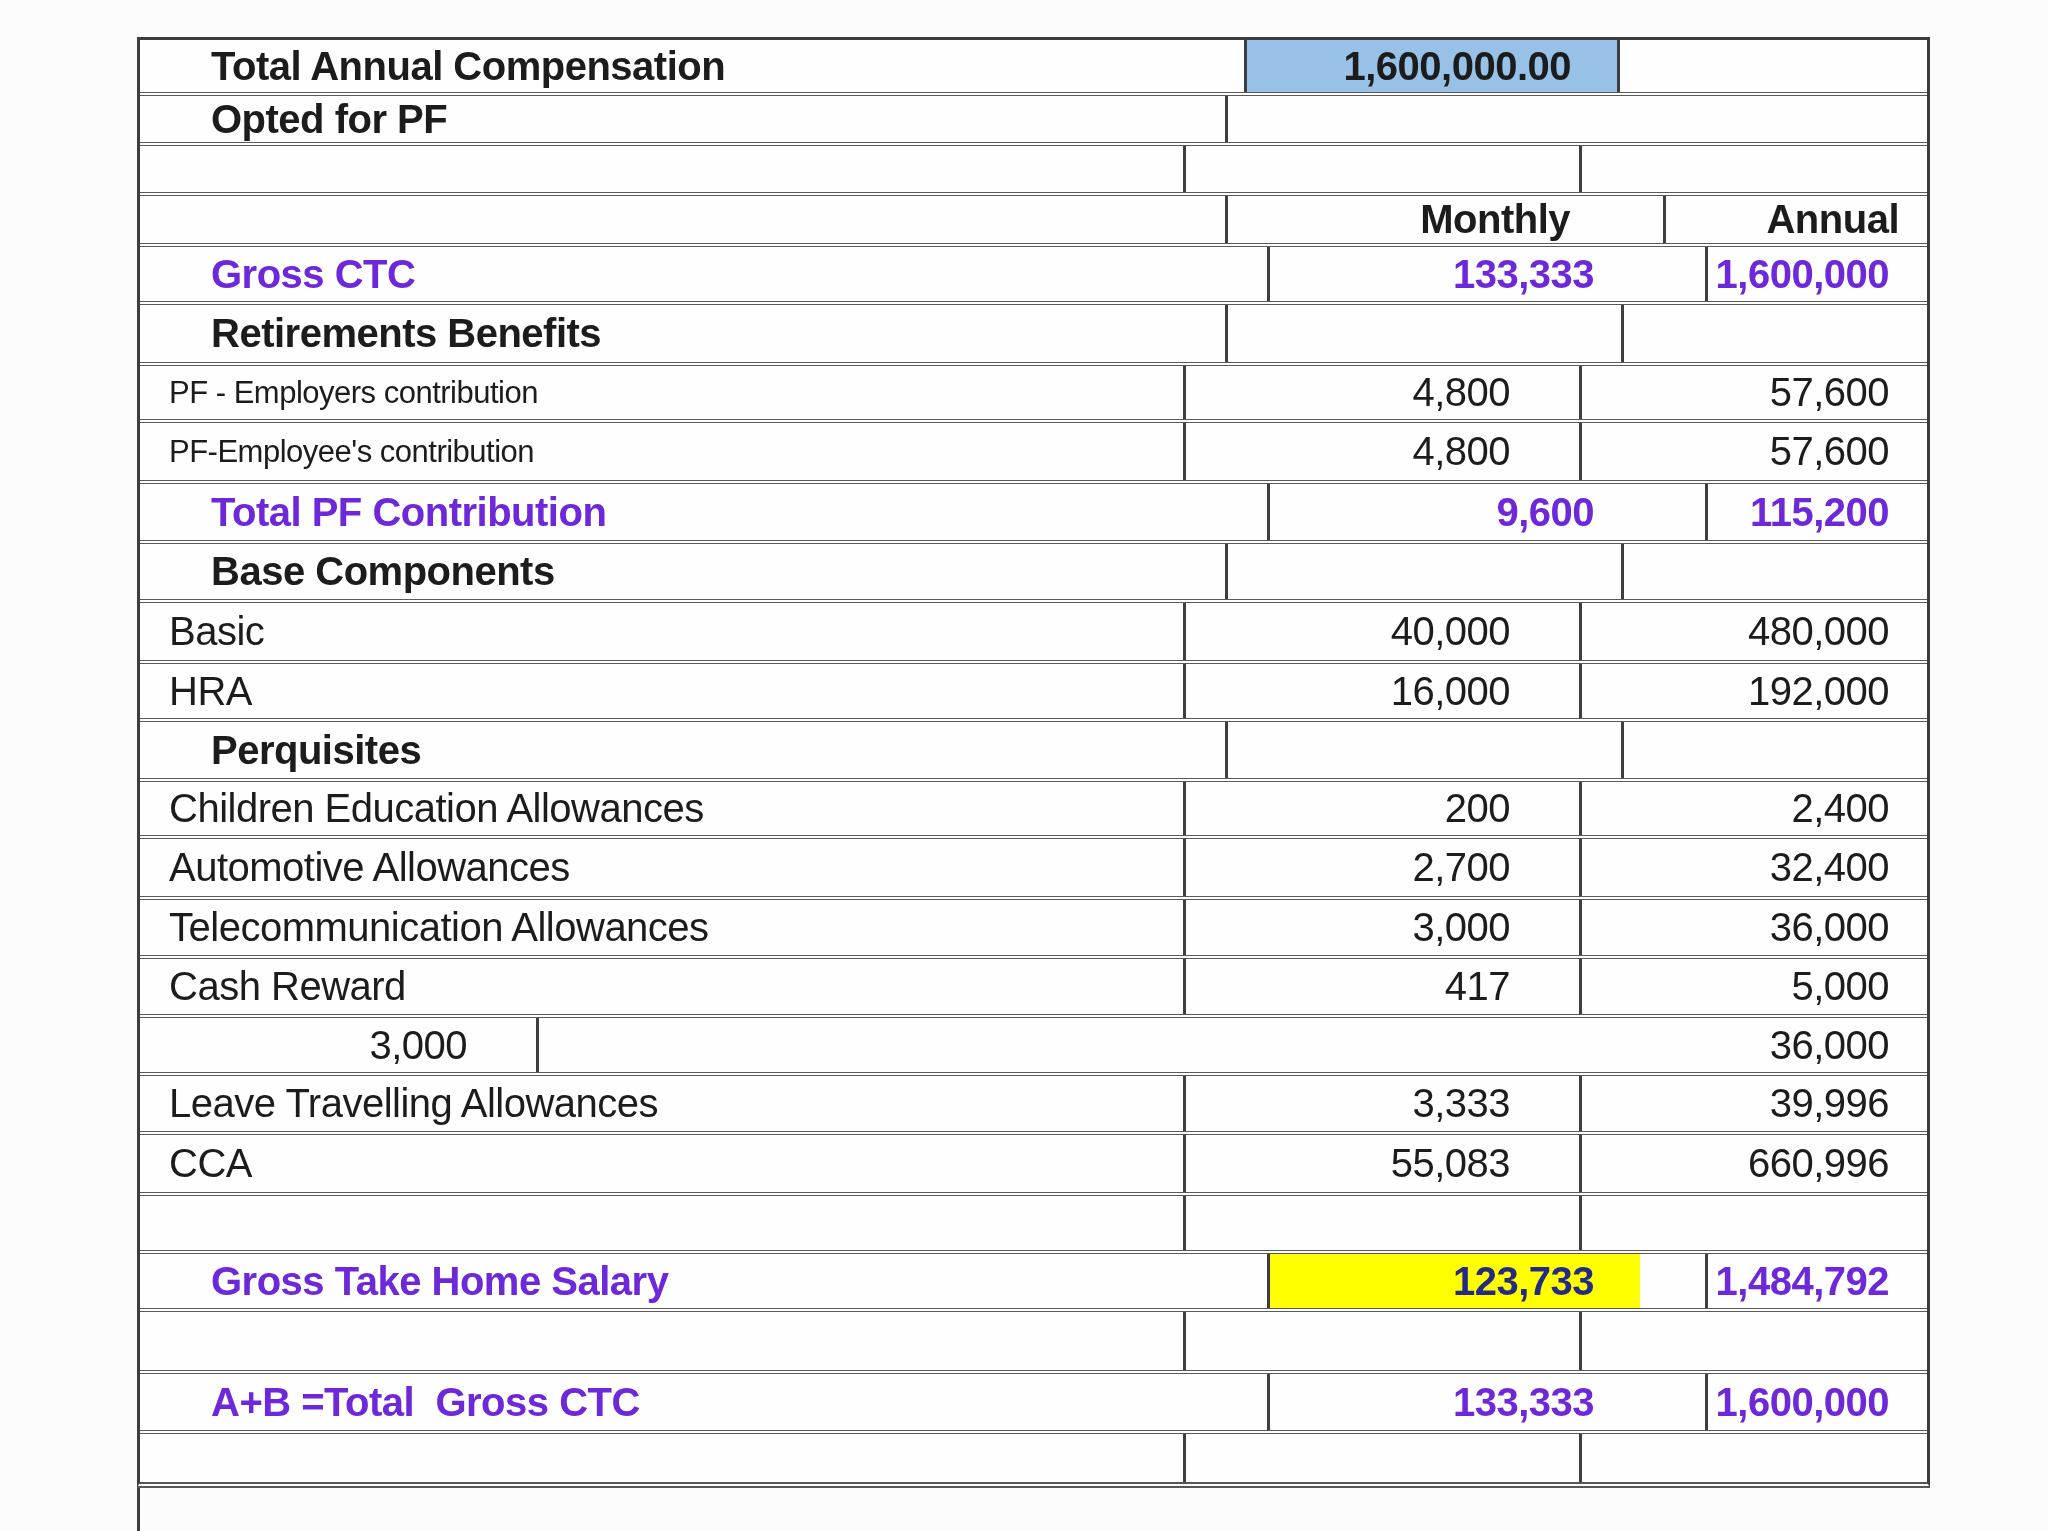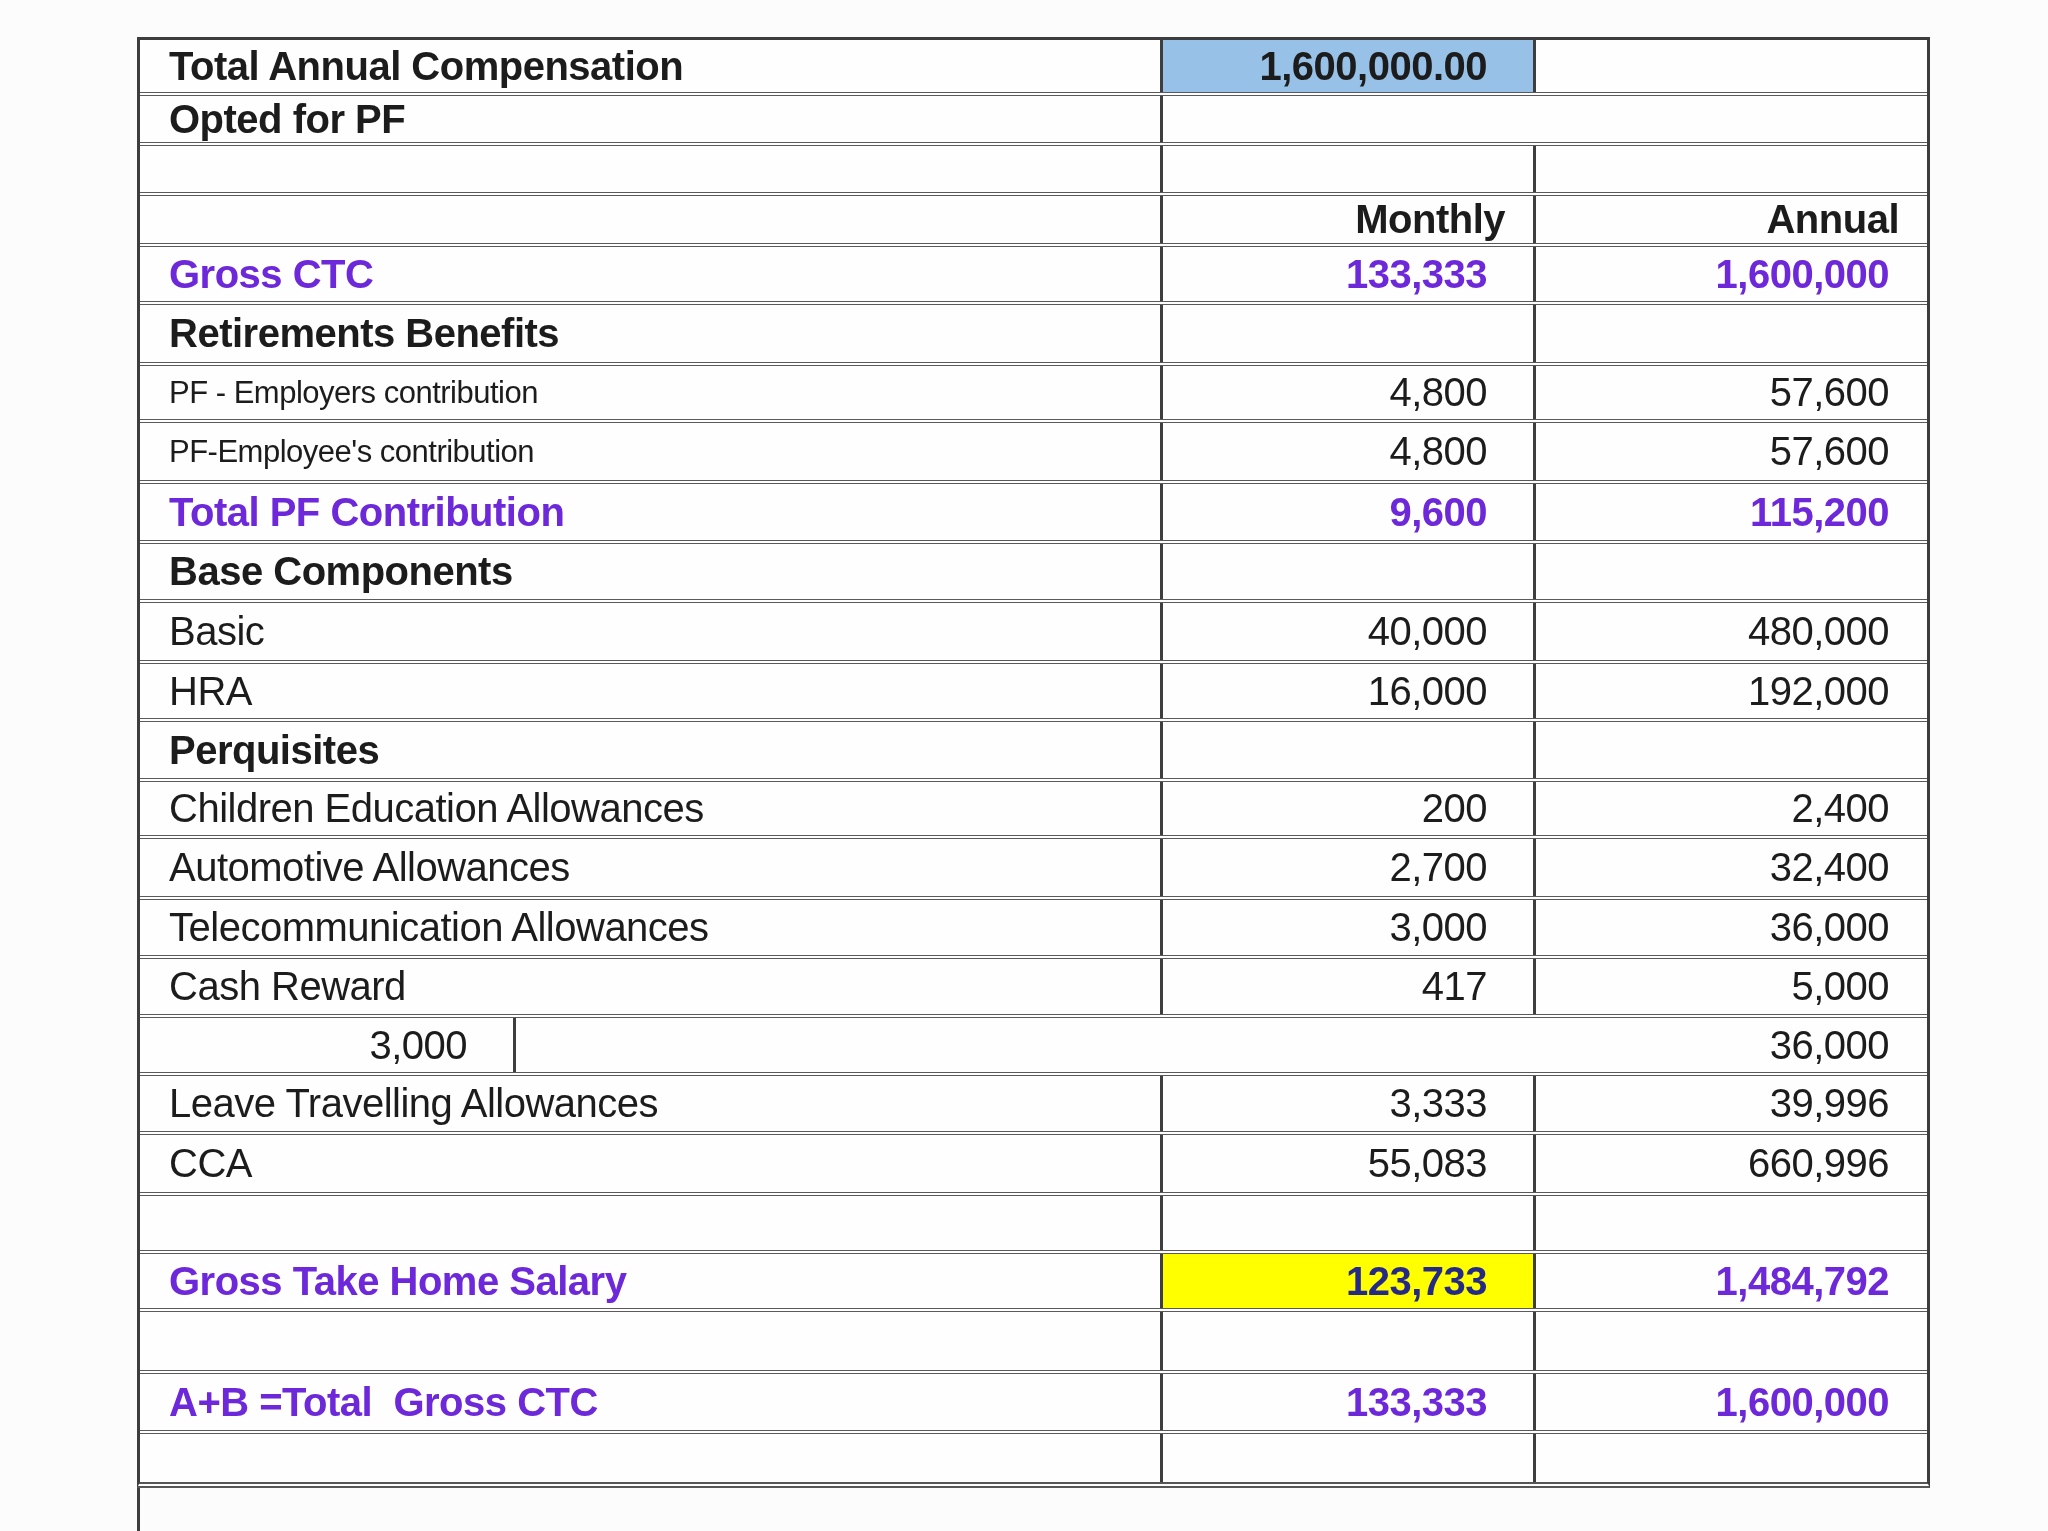--- a/index.html
+++ b/index.html
@@ -9,31 +9,31 @@
     background:#fcfcfc; overflow:hidden;
   }
   .sheet {
     position:absolute; left:137px; top:37px; width:1793px;
     box-sizing:border-box;
     border:3px solid #3d3d3d;
     border-bottom:6px double #565656;
     background:#fefefe;
   }
   .row { display:flex; box-sizing:border-box; }
-  .row + .row { border-top:4px double #5a5a5a; }
+  .row + .row { border-top:4px double #5a5a5a;gap:23px; }
   .cell {
     box-sizing:border-box; display:flex; align-items:center;
     overflow:hidden; white-space:pre;
     font-size:40px; color:#1c1c1c; letter-spacing:-0.5px;
   }
   .cell + .cell { border-left:3px solid #3e3e3e; }
   .c1 { flex:0 0 1020px; padding-left:29px; }
   .c2 { flex:0 0 373px; justify-content:flex-end; padding-right:46px; }
   .c3 { flex:1 1 auto; justify-content:flex-end; padding-right:38px; }
-  .b   { font-weight:700; }
+  .b   { font-weight:700;margin-left:42px; }
   .blue { color:#6d28d9; }
   .navy { color:#252a86; }
   .sm  { font-size:31px; }
   .hdr { padding-right:28px; }
   .center { justify-content:center; padding-right:0; }
   .fill-blue   { background:#97C1E6; }
   .fill-yellow { background:#FFFF00; }
   .left-tail {
     position:absolute; left:137px; top:1488px; height:43px; width:0;
     border-left:3px solid #3e3e3e;

